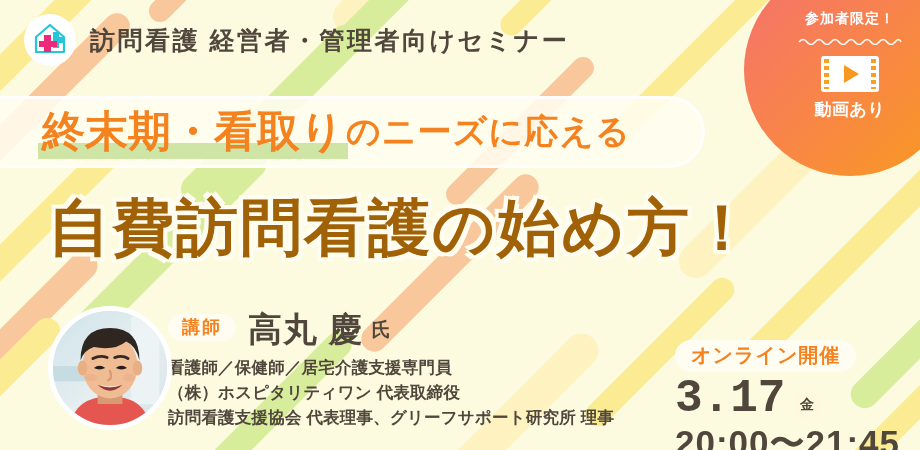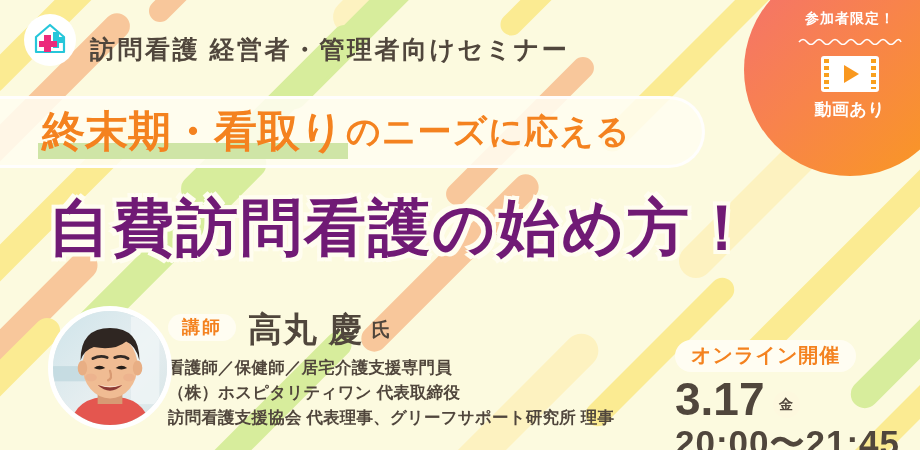--- a/index.html
+++ b/index.html
@@ -21,21 +21,21 @@
   .bar {
     position:absolute;
     border-radius:999px;
     transform:rotate(-45deg);
     transform-origin:center;
   }
 
   
   .header {
     position:absolute; left:24px; top:14px;
-    display:flex; align-items:flex-end; gap:14px;
+    display:flex; align-items:center; gap:14px;
     z-index:6;
   }
   .logo-circle {
     width:52px; height:52px; border-radius:50%;
     background:#ffffff;
     display:flex; align-items:center; justify-content:center;
     flex:0 0 auto;
   }
   .header-title {
     font-size:25px; font-weight:bold;
@@ -81,21 +81,21 @@
     letter-spacing:1px;
     margin-left:2px;
   }
 
   
   .main-title {
     position:absolute;
     left:48px; top:186px;
     font-size:62px;
     font-weight:bold;
-    color:#701a75;
+    color:#a16207;
     letter-spacing:2px;
     white-space:nowrap;
     z-index:5;
     text-shadow:
       3px 0 0 #fffdf0, -3px 0 0 #fffdf0, 0 3px 0 #fffdf0, 0 -3px 0 #fffdf0,
       3px 3px 0 #fffdf0, -3px 3px 0 #fffdf0, 3px -3px 0 #fffdf0, -3px -3px 0 #fffdf0,
       4px 4px 0 #fffdf0, -4px 4px 0 #fffdf0, 4px -4px 0 #fffdf0, -4px -4px 0 #fffdf0;
   }
 
   
@@ -218,20 +218,21 @@
     line-height:1.1;
   }
   .date-row {
     margin-top:4px;
     display:flex; align-items:flex-end; gap:8px;
   }
   .date-big {
     font-size:46px; font-weight:bold;
     color:#50463c; letter-spacing:0px;
     line-height:1;
+    font-family:Liberation Mono, monospace;
   }
   .dow {
     width:27px; height:27px; border-radius:50%;
     background:#fdf8de;
     display:flex; align-items:center; justify-content:center;
     font-size:14px; font-weight:bold; color:#50463c;
     margin-bottom:4px;
   }
   .time-row {
     margin-top:3px;

